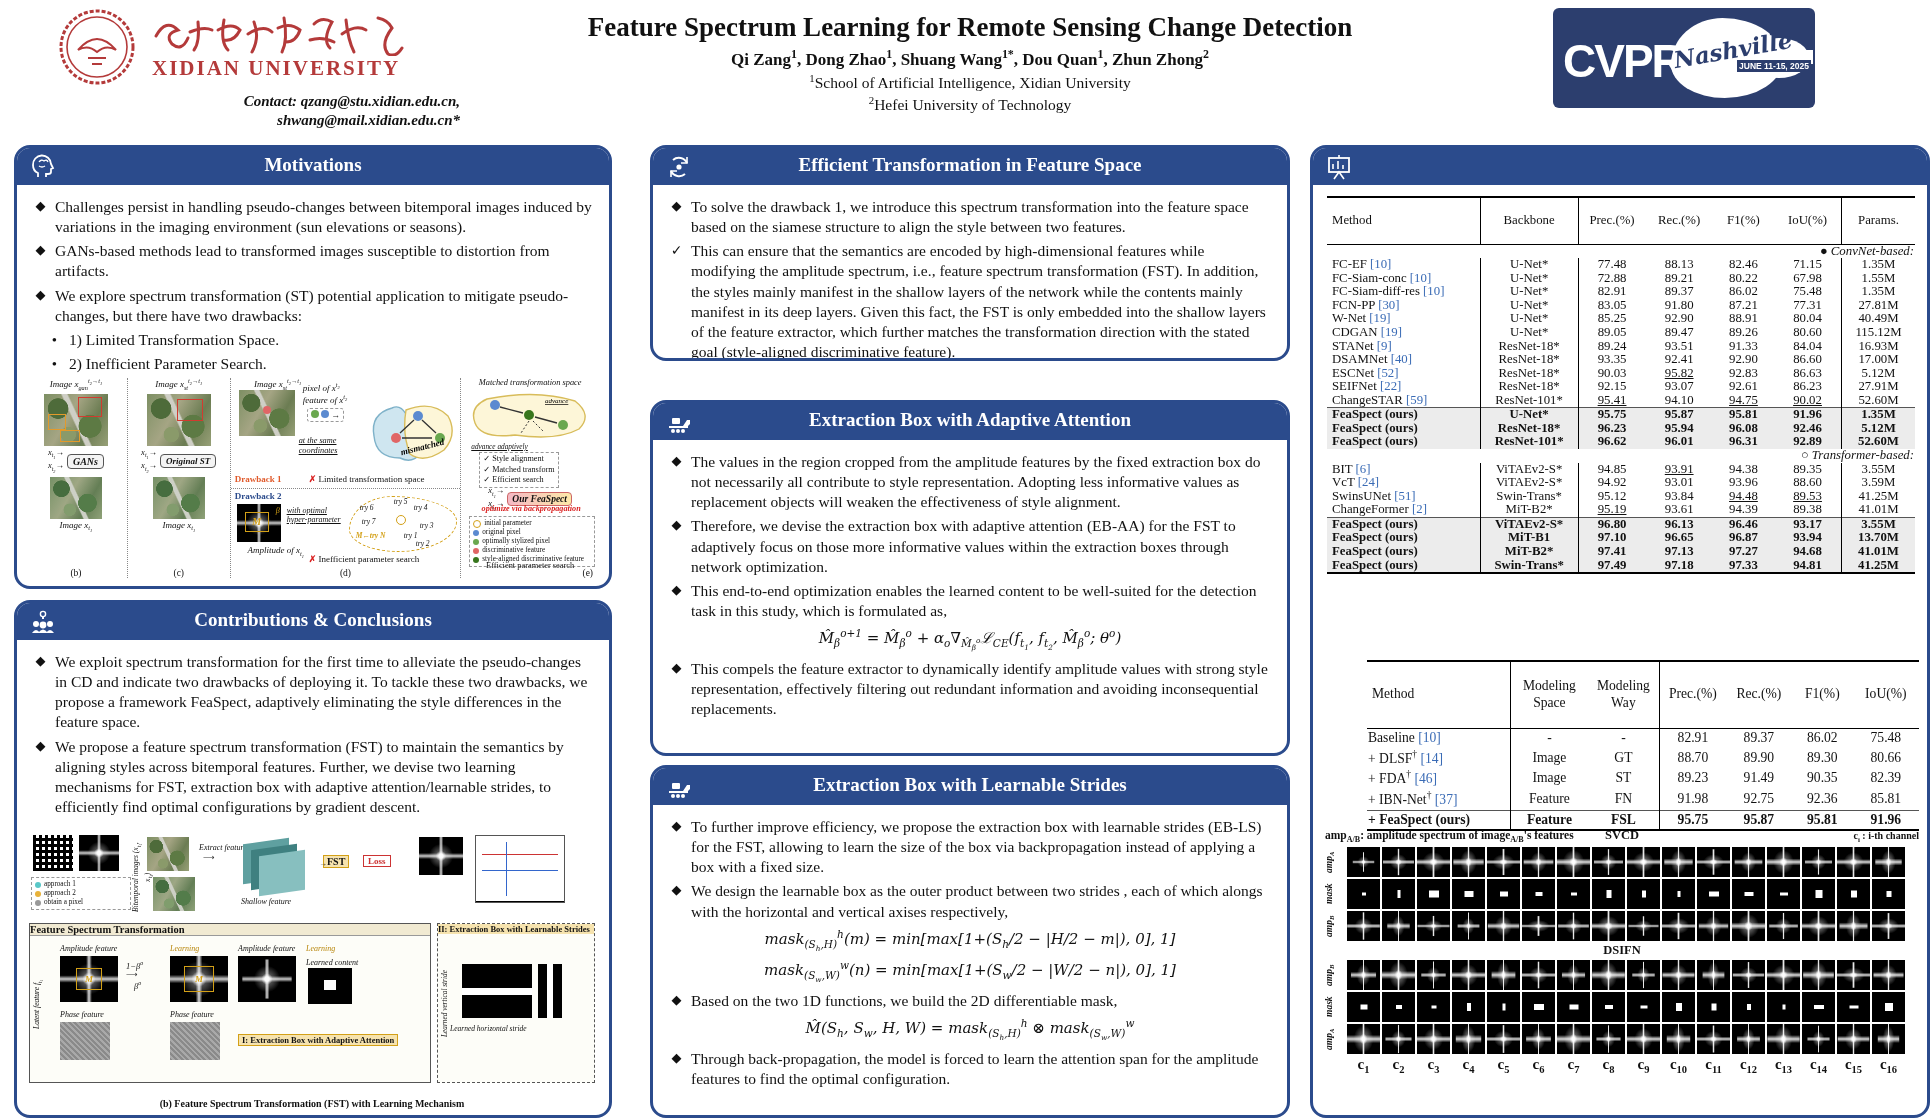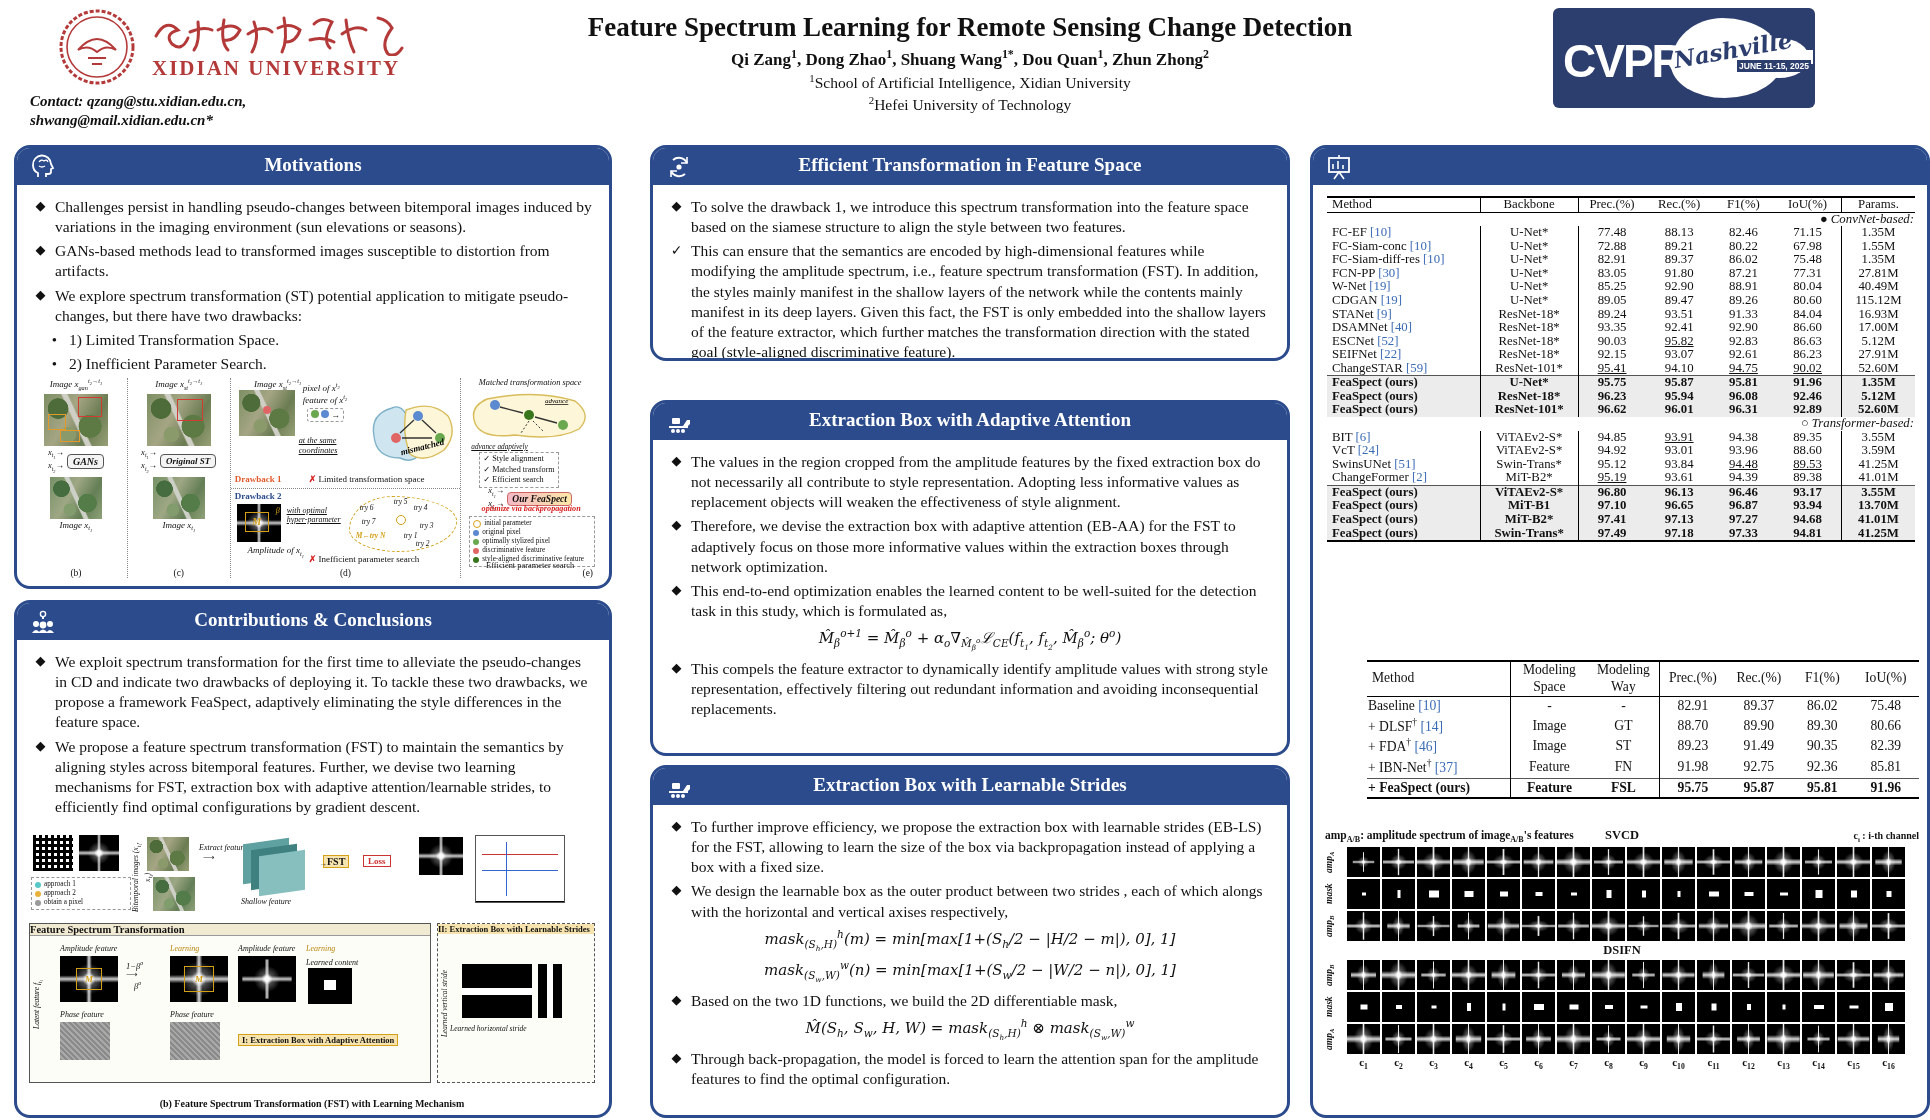--- a/index.html
+++ b/index.html
@@ -3,21 +3,21 @@
 <meta charset="utf-8">
 <style>
   html,body{margin:0;padding:0;background:#fff;}
   #poster{position:relative;width:1930px;height:1120px;background:#fff;overflow:hidden;
           font-family:"Liberation Serif",serif;color:#111;}
   sup,sub{font-size:70%;}
   
   .seal{position:absolute;left:58px;top:8px;width:78px;height:78px;}
   .cal-svg{position:absolute;left:150px;top:6px;}
   .x-eng{position:absolute;left:152px;top:56px;font-weight:bold;font-size:21px;letter-spacing:2px;color:#b43a3a;}
-  .contact{position:absolute;left:30px;top:92px;width:430px;text-align:left;
+  .contact{position:absolute;left:30px;top:92px;width:430px;text-align:right;
            font-style:italic;font-weight:bold;font-size:15px;line-height:1.25;}
   .theader{position:absolute;left:440px;top:12px;width:1060px;text-align:center;}
   .ptitle-main{font-size:27px;font-weight:bold;line-height:1.15;}
   .pauthors{font-size:17px;font-weight:bold;margin-top:4px;}
   .paffil{font-size:15.5px;margin-top:2px;}
   .cvprbox{position:absolute;left:1553px;top:8px;width:262px;height:100px;background:#2c3e6e;
            border-radius:6px;overflow:hidden;}
   .cvpr-word{position:absolute;left:10px;top:26px;font-family:"Liberation Sans",sans-serif;
              font-weight:bold;font-size:46px;color:#fff;letter-spacing:-2px;}
   .guitar{position:absolute;left:118px;top:10px;width:112px;height:80px;background:#fff;
@@ -104,21 +104,21 @@
   .cfig .phase{background:repeating-linear-gradient(45deg,#8a8a8a 0 2px,#a9a9a9 2px 4px);}
   .rot{writing-mode:vertical-rl;transform:rotate(180deg);text-align:center;}
   .ccap{position:absolute;bottom:0;left:0;right:0;text-align:center;font-weight:bold;font-size:10px;}
   
   .t1wrap{position:absolute;left:14px;top:48px;right:12px;}
   .t2wrap{position:absolute;left:54px;top:512px;width:552px;}
   table.rtable{border-collapse:collapse;width:100%;font-family:"Liberation Serif",serif;}
   .t1wrap table{font-size:12.8px;line-height:1.06;}
   .t2wrap table{font-size:13.6px;line-height:1.25;}
   .rtable th{font-weight:normal;border-top:2px solid #000;border-bottom:1.5px solid #000;
-             padding:0 1px;text-align:center;}
+             padding:16px 1px;text-align:center;}
   .rtable td{text-align:center;padding:0 1px;}
   .t2wrap .rtable td{padding:1px 1px;}
   .rtable .al{text-align:left;padding-left:5px;}
   .rtable .vl{border-left:1px solid #000;}
   .rtable tr.grp td{text-align:right;font-style:italic;padding-left:5px;}
   .rtable tr.shade{background:#ececec;}
   .rtable tr.bold td{font-weight:bold;}
   .rtable td.plain{font-weight:normal;}
   .rtable tr.ruletop td{border-top:1.3px solid #555;}
   .rtable tbody tr:last-child td{border-bottom:2px solid #000;}
@@ -133,21 +133,21 @@
   .spec-grid{margin-bottom:2px;}
   .spec-row{display:flex;gap:2px;margin-bottom:2px;}
   .spec-rowlab{flex:0 0 20px;writing-mode:vertical-rl;transform:rotate(180deg);
                font-size:9.5px;font-weight:bold;font-style:italic;text-align:center;line-height:1;}
   .spec-cell{flex:0 0 33px;height:30px;background:#000;position:relative;overflow:hidden;}
   .spec-cell .star{position:absolute;inset:0;background:
      radial-gradient(circle at 50% 50%,rgba(255,255,255,.95) 0 6%,rgba(255,255,255,.35) 16%,transparent 40%),
      linear-gradient(to right,transparent 46%,rgba(255,255,255,.9) 50%,transparent 54%),
      linear-gradient(to bottom,transparent 41%,rgba(255,255,255,.85) 50%,transparent 59%);}
   .spec-cell .sq{position:absolute;left:50%;top:50%;transform:translate(-50%,-50%);background:#fff;}
-  .spec-chrow .spec-ch{flex:0 0 33px;text-align:center;font-weight:bold;font-size:11px;}
+  .spec-chrow .spec-ch{flex:0 0 33px;text-align:center;font-weight:bold;font-size:15px;}
   .dsifn-name{margin:2px 0 2px 0;}
   .arrow{color:#333;}
 </style>
 </head>
 <body>
 
 <div id="poster">
 
   <div class="seal">
     <svg width="78" height="78" viewBox="0 0 78 78">

